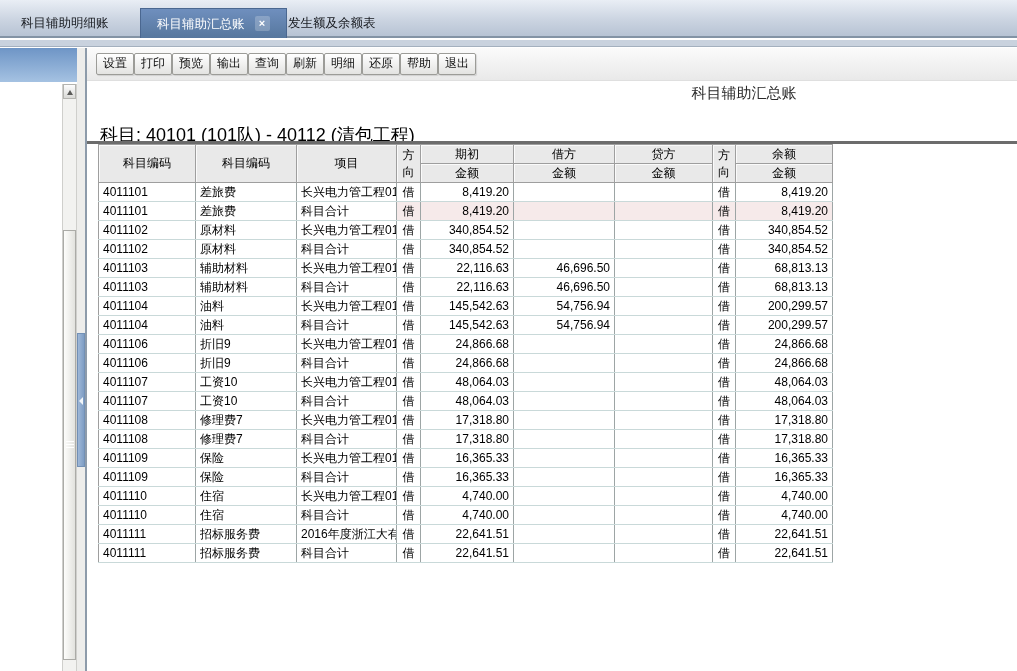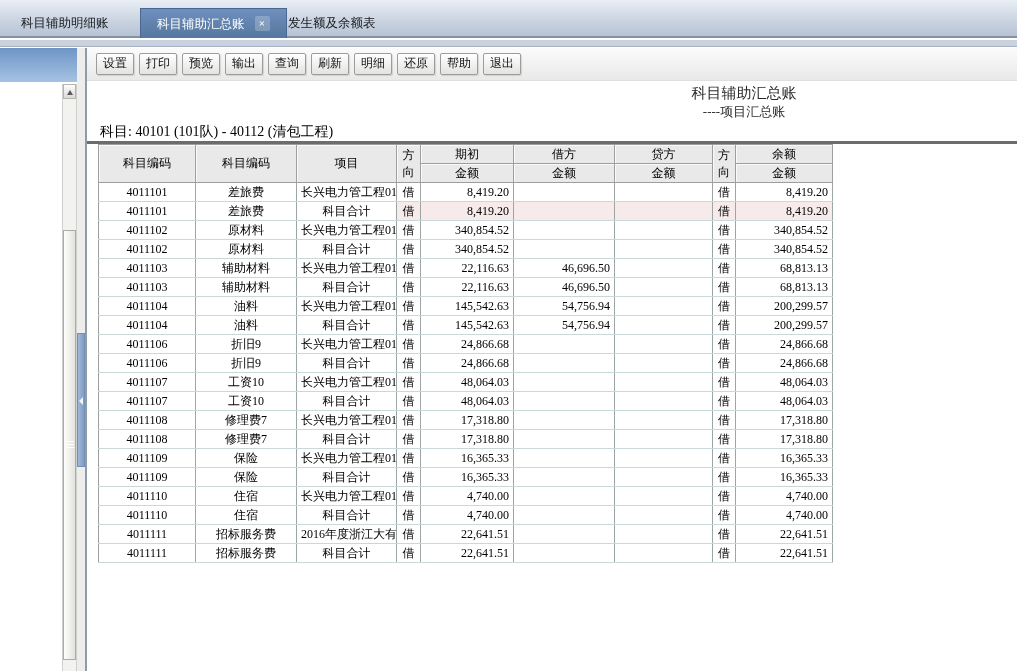--- a/index.html
+++ b/index.html
@@ -1,18 +1,18 @@
 <!DOCTYPE html>
 <html><head>
 <meta charset="utf-8">
 <style>
   * { margin:0; padding:0; box-sizing:border-box; }
   body { background:#fff; }
   .page { position:relative; width:1017px; height:671px; overflow:hidden; background:#fff;
-          font-family:Liberation Serif, serif; color:#000; }
+          font-family:Liberation Sans, sans-serif; color:#000; }
 
   
   .tabbar { position:absolute; left:0; top:0; width:1017px; height:38px;
             background:linear-gradient(180deg,#E9EEF5 0%,#CBD4E1 55%,#B7C3D4 100%);
             border-bottom:2px solid #8393A5; }
   .tab { position:absolute; top:8px; height:30px; line-height:30px; padding:0 16px;
          font-size:12.5px; color:#15181D; cursor:default; white-space:nowrap; }
   .tab.active { background:linear-gradient(180deg,#6F8FBE 0%,#56779E 100%);
                 color:#fff; border:1px solid #4A6790; border-bottom:none; }
   .tab-close { display:inline-block; width:15px; height:15px; line-height:14px; text-align:center;
@@ -43,43 +43,43 @@
                 background:linear-gradient(90deg,#9FB8D8,#7E9DC4); border:1px solid #7290B6; }
   .split-arrow { position:absolute; left:1px; top:63px; width:0; height:0;
                  border-top:4px solid transparent; border-bottom:4px solid transparent;
                  border-right:4px solid #F2F6FA; }
   .main-edge { position:absolute; left:85px; top:48px; width:2px; height:623px; background:#8D9BAA; }
 
   
   .toolbar { position:absolute; left:87px; top:48px; width:930px; height:33px;
              background:linear-gradient(180deg,#FBFBFB,#E9E9E9); border-bottom:1px solid #DFDFDF;
              padding:5px 0 0 9px; white-space:nowrap; }
-  .tbtn { display:inline-block; height:22px; line-height:19px; padding:0 6px; margin-right:5px;
+  .tbtn { display:inline-block; height:22px; line-height:19px; padding:0 6px; 
           font-size:12px; color:#101010; text-align:center;
           background:linear-gradient(180deg,#FFFFFF,#E3E3E1); border:1px solid #9C9C98;
           border-radius:2px; box-shadow:inset 0 1px 0 #fff, 1px 1px 1px rgba(0,0,0,.12); }
 
   
   .report { position:absolute; left:87px; top:81px; width:930px; height:590px; background:#fff; }
   .rpt-title { position:absolute; left:480px; top:3px; width:354px; text-align:center;
                font-size:15px; color:#2A2A2A; }
   .rpt-subtitle { position:absolute; left:480px; top:22px; width:354px; text-align:center;
                   font-size:13px; color:#2A2A2A; }
-  .subject-line { position:absolute; left:13px; top:42px; font-size:14px; color:#000; }
+  .subject-line { position:absolute; left:13px; top:42px; font-size:18px; color:#000; }
   .grid-topline { position:absolute; left:0px; top:60px; width:930px; height:3px; background:#6C6C6C; }
 
   
   table.grid { position:absolute; left:11px; top:63px; width:734px; border-collapse:collapse;
                table-layout:fixed; font-size:12px; }
   table.grid th { height:19px; background:#E9E9E9; border:1px solid #9E9E9E;
                   box-shadow:inset 1px 1px 0 #FAFAFA; font-weight:normal; font-size:12px;
                   text-align:center; padding:0; }
   table.grid td { height:19px; border-right:1px solid #9DA5A5; border-bottom:1px solid #C9D9D9;
                   overflow:hidden; white-space:nowrap; padding:0 4px; background:#fff; }
-  table.grid td.l { text-align:center; }
+  table.grid td.l { text-align:left; }
   table.grid td.c { text-align:center; padding:0; }
   table.grid td.r { text-align:right; }
   table.grid tr td:first-child { border-left:1px solid #9E9E9E; }
   table.grid td.sel { background:#F6EAEA; }
 </style>
 </head>
 <body>
 
 <div class="page">
 
@@ -113,21 +113,20 @@
     <div class="split-blue">
       <span class="split-arrow"></span>
     </div>
   </div>
   <div class="main-edge"></div>
 
   <div class="toolbar"><span class="tbtn">设置</span><span class="tbtn">打印</span><span class="tbtn">预览</span><span class="tbtn">输出</span><span class="tbtn">查询</span><span class="tbtn">刷新</span><span class="tbtn">明细</span><span class="tbtn">还原</span><span class="tbtn">帮助</span><span class="tbtn">退出</span></div>
 
   <div class="report">
     <div class="rpt-title">科目辅助汇总账</div>
-    <div class="rpt-subtitle">----项目汇总账</div>
     <div class="subject-line">科目:  40101 (101队) - 40112 (清包工程)</div>
     <div class="grid-topline"></div>
 
     <table class="grid">
       <colgroup>
         <col style="width:97px">
           <col style="width:101px">
           <col style="width:100px">
         <col style="width:24px">
           <col style="width:93px">

